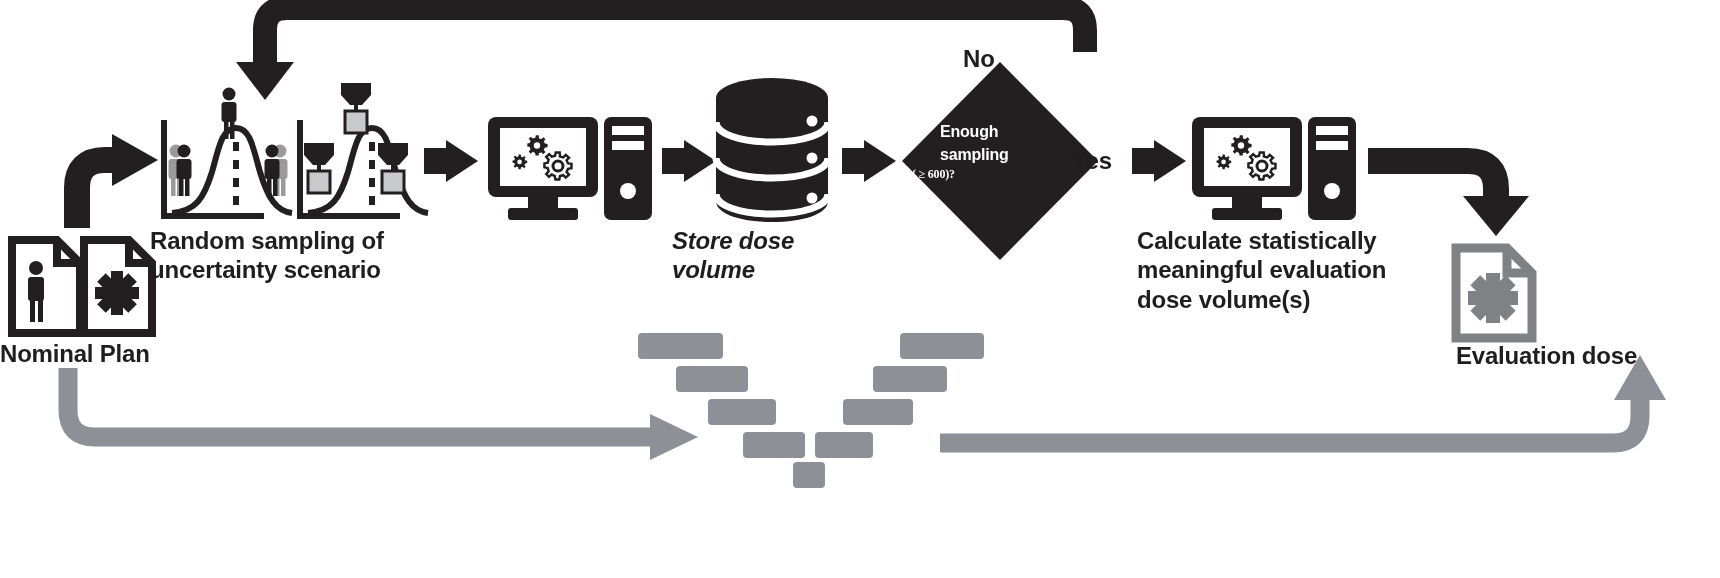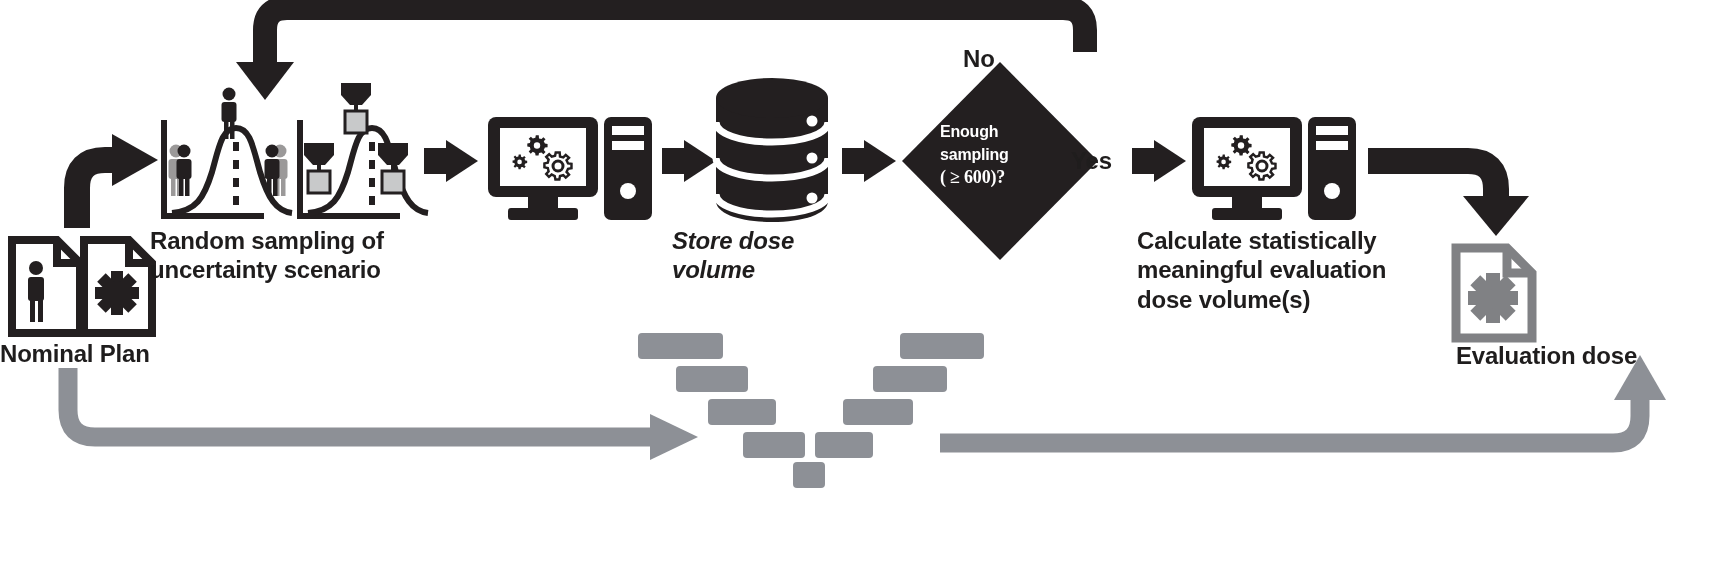--- a/index.html
+++ b/index.html
@@ -283,21 +283,21 @@
 
   <div class="lbl big" style="left:150px; top:226px; width:270px;">Random sampling of
 uncertainty scenario</div>
 
 
   <div class="lbl big" style="left:672px; top:226px; width:200px;font-style:italic;">Store dose
 volume</div>
 
   <div class="lbl small white" style="left:940px; top:122px; width:120px;">Enough</div>
   <div class="lbl small white" style="left:940px; top:145px; width:120px;">sampling</div>
-  <div class="lbl small white serifnum" style="left:940px; top:167px; width:120px; font-size:18px;">( ≥ 600)?</div>
+  <div class="lbl small white serifnum" style="left:912px; top:167px; width:120px; font-size:12px;">( ≥ 600)?</div>
 
   <div class="lbl big" style="left:963px; top:44px; width:64px;">No</div>
 
   <div class="lbl big" style="left:1071px; top:146px; width:56px;">Yes</div>
 
   <div class="lbl big" style="left:1137px; top:226px; width:420px;">Calculate statistically
 meaningful evaluation
 dose volume(s)</div>
 
   <div class="lbl big" style="left:1456px; top:341px; width:322px;">Evaluation dose</div>

